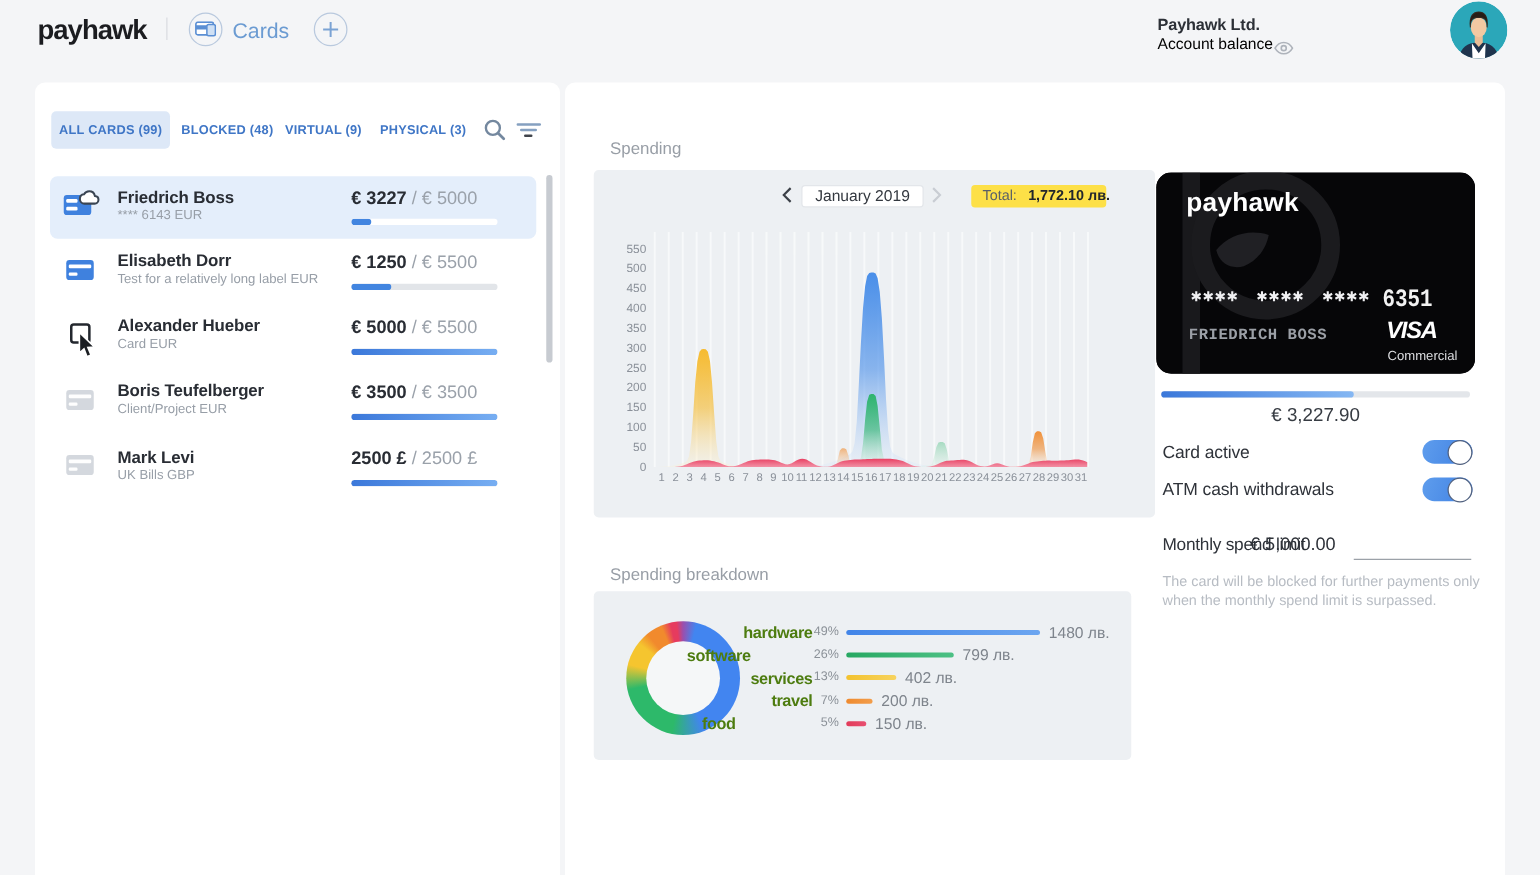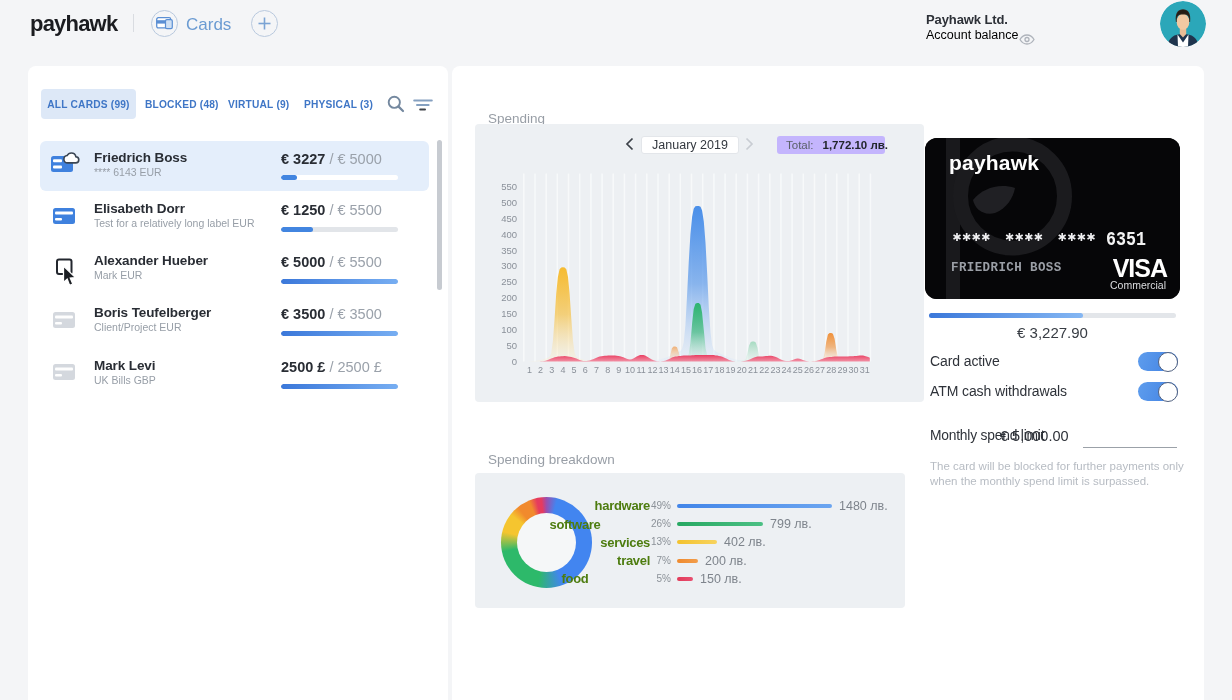--- a/index.html
+++ b/index.html
@@ -21,24 +21,24 @@
 
 .selrow{left:40px;top:141px;width:389px;height:50px;background:#e4eefb;border-radius:6px}
 .name{font-size:13.5px;font-weight:700;color:#292d34;letter-spacing:-0.1px;white-space:nowrap}
 .sub{font-size:10.5px;color:#979ea7;white-space:nowrap}
 .amt{font-size:14.5px;font-weight:700;color:#292d34;white-space:nowrap}
 .amt .g{font-weight:400;color:#9aa1aa}
 .bar{width:117px;height:5px;border-radius:2.5px;overflow:hidden}
 .scrollbar{left:437px;top:140px;width:5px;height:150px;border-radius:2.5px;background:#c7cbd1}
 
 .seclbl{font-size:13.5px;color:#989ea6}
-.chartpanel{left:475px;top:124px;width:449px;height:278px;background:#edf0f3;border-radius:4px}
+.chartpanel{left:475px;top:136px;width:449px;height:278px;background:#edf0f3;border-radius:4px}
 .bdpanel{left:475px;top:473px;width:430px;height:135px;background:#edf0f3;border-radius:4px}
 .monthbox{left:166px;top:11.5px;width:98px;height:18px;background:#fff;border:1px solid #e3e6ea;border-radius:3px;text-align:center;font-size:12.5px;color:#33383f;line-height:16.5px;white-space:nowrap}
-.totalbox{left:302px;top:11.5px;width:108px;height:18px;background:#c4b5fd;border-radius:3px;font-size:11.5px;line-height:18px;white-space:nowrap}
+.totalbox{left:302px;top:11.5px;width:108px;height:18px;background:#fde047;border-radius:3px;font-size:11.5px;line-height:18px;white-space:nowrap}
 
 .donut{left:501px;top:497px;width:91px;height:91px;border-radius:50%;
  background:conic-gradient(from 0deg,#9a4fae 0deg,#4285f0 14deg 158deg,#2db96a 192deg 258deg,#f5c52f 284deg 308deg,#f18a2d 321deg 337deg,#e63b5e 347deg 353deg,#9a4fae 360deg)}
 .donuthole{left:517px;top:513px;width:59px;height:59px;border-radius:50%;background:#f5f7f8}
 .leglbl{font-size:13px;font-weight:700;color:#4d7c0f;letter-spacing:-0.3px;white-space:nowrap}
 .legpct{font-size:10px;color:#8b9198}
 .legval{font-size:12.5px;color:#7e848c;white-space:nowrap}
 .legbar{height:4px;border-radius:2px}
 
 .card{left:925px;top:138px;width:255px;height:161px;background:#08080a;border-radius:12px;overflow:hidden}
@@ -130,21 +130,21 @@
 <div class="abs sub" style="left:94px;top:217.0px">Test for a relatively long label EUR</div>
 <div class="abs amt" style="left:281px;top:202.0px">€ 1250<span class="g"> / € 5500</span></div>
 <div class="abs bar" style="left:281px;top:226.8px;background:#e2e5e9">
     <div style="width:32px;height:5px;border-radius:2.5px;background:#4285e0"></div>
   </div>
 <div class="abs" style="left:55px;top:258px"><svg width="30" height="34" viewBox="0 0 30 34">
       <rect x="2" y="1.5" width="14.5" height="14.5" rx="2" fill="none" stroke="#23272e" stroke-width="2"></rect>
       <path d="M8.5 8 L8.5 24.5 L12.2 21.2 L14.6 27.4 L17.8 26 L15.3 20 L20.5 19.6 Z" fill="#1b1e23" stroke="#fff" stroke-width="1.3"></path>
     </svg></div>
 <div class="abs name" style="left:94px;top:253.0px">Alexander Hueber</div>
-<div class="abs sub" style="left:94px;top:269.0px">Mark EUR</div>
+<div class="abs sub" style="left:94px;top:269.0px">Card EUR</div>
 <div class="abs amt" style="left:281px;top:254.0px">€ 5000<span class="g"> / € 5500</span></div>
 <div class="abs bar" style="left:281px;top:278.8px;background:#e2e5e9">
     <div style="width:117px;height:5px;border-radius:2.5px;background:linear-gradient(90deg,#3b78da,#77aef2)"></div>
   </div>
 <div class="abs" style="left:52px;top:308px"><svg width="27" height="22" viewBox="0 0 27 22">
       <rect x="1" y="4" width="22" height="16" rx="2.5" fill="#d4d8de"></rect>
       <rect x="3" y="7.5" width="18" height="3" fill="#fefefe" rx="1"></rect>
       <rect x="3" y="14" width="7" height="2.6" fill="#fefefe" rx="1"></rect>
     </svg></div>
 <div class="abs name" style="left:94px;top:305.4px">Boris Teufelberger</div>
@@ -354,21 +354,21 @@
         <line x1="119.3" y1="9.0" x2="126.3" y2="13.0" stroke="#f0f0f2" stroke-width="1.7"></line>
         <line x1="132.4" y1="15.0" x2="132.4" y2="7.0" stroke="#f0f0f2" stroke-width="1.7"></line>
         <line x1="128.9" y1="13.0" x2="135.9" y2="9.0" stroke="#f0f0f2" stroke-width="1.7"></line>
         <line x1="128.9" y1="9.0" x2="135.9" y2="13.0" stroke="#f0f0f2" stroke-width="1.7"></line>
         <line x1="142.0" y1="15.0" x2="142.0" y2="7.0" stroke="#f0f0f2" stroke-width="1.7"></line>
         <line x1="138.5" y1="13.0" x2="145.5" y2="9.0" stroke="#f0f0f2" stroke-width="1.7"></line>
         <line x1="138.5" y1="9.0" x2="145.5" y2="13.0" stroke="#f0f0f2" stroke-width="1.7"></line>
         <text x="157" y="18.5" textLength="40" lengthAdjust="spacingAndGlyphs" style="font:700 20px 'Liberation Mono',monospace;fill:#f2f2f2">6351</text>
       </svg></div>
   <div class="abs" style="left:26px;top:123px;font-family:'Liberation Mono',monospace;font-size:12.5px;font-weight:700;color:#9b9fa6;letter-spacing:0.4px">FRIEDRICH BOSS</div>
-  <div class="abs" style="left:184px;top:116px;width:58px;text-align:right;font-weight:700;font-size:25px;color:#fff;letter-spacing:-1px">VISA</div>
+  <div class="abs" style="left:184px;top:116px;width:58px;font-style:italic;font-weight:700;font-size:19px;color:#fff;letter-spacing:-1px">VISA</div>
 <div class="abs" style="left:184px;top:141px;width:57px;text-align:right;font-size:10.5px;color:#dcdde0">Commercial</div>
 </div>
 <div class="abs cbar">
     <div class="cbarfill"></div>
   </div>
 <div class="abs cardamt">€ 3,227.90</div>
 <div class="abs togglelbl" style="left:930px;top:353px">Card active</div>
 <div class="abs toggle" style="left:1138px;top:352px">
     <div class="knob"></div>
   </div>

